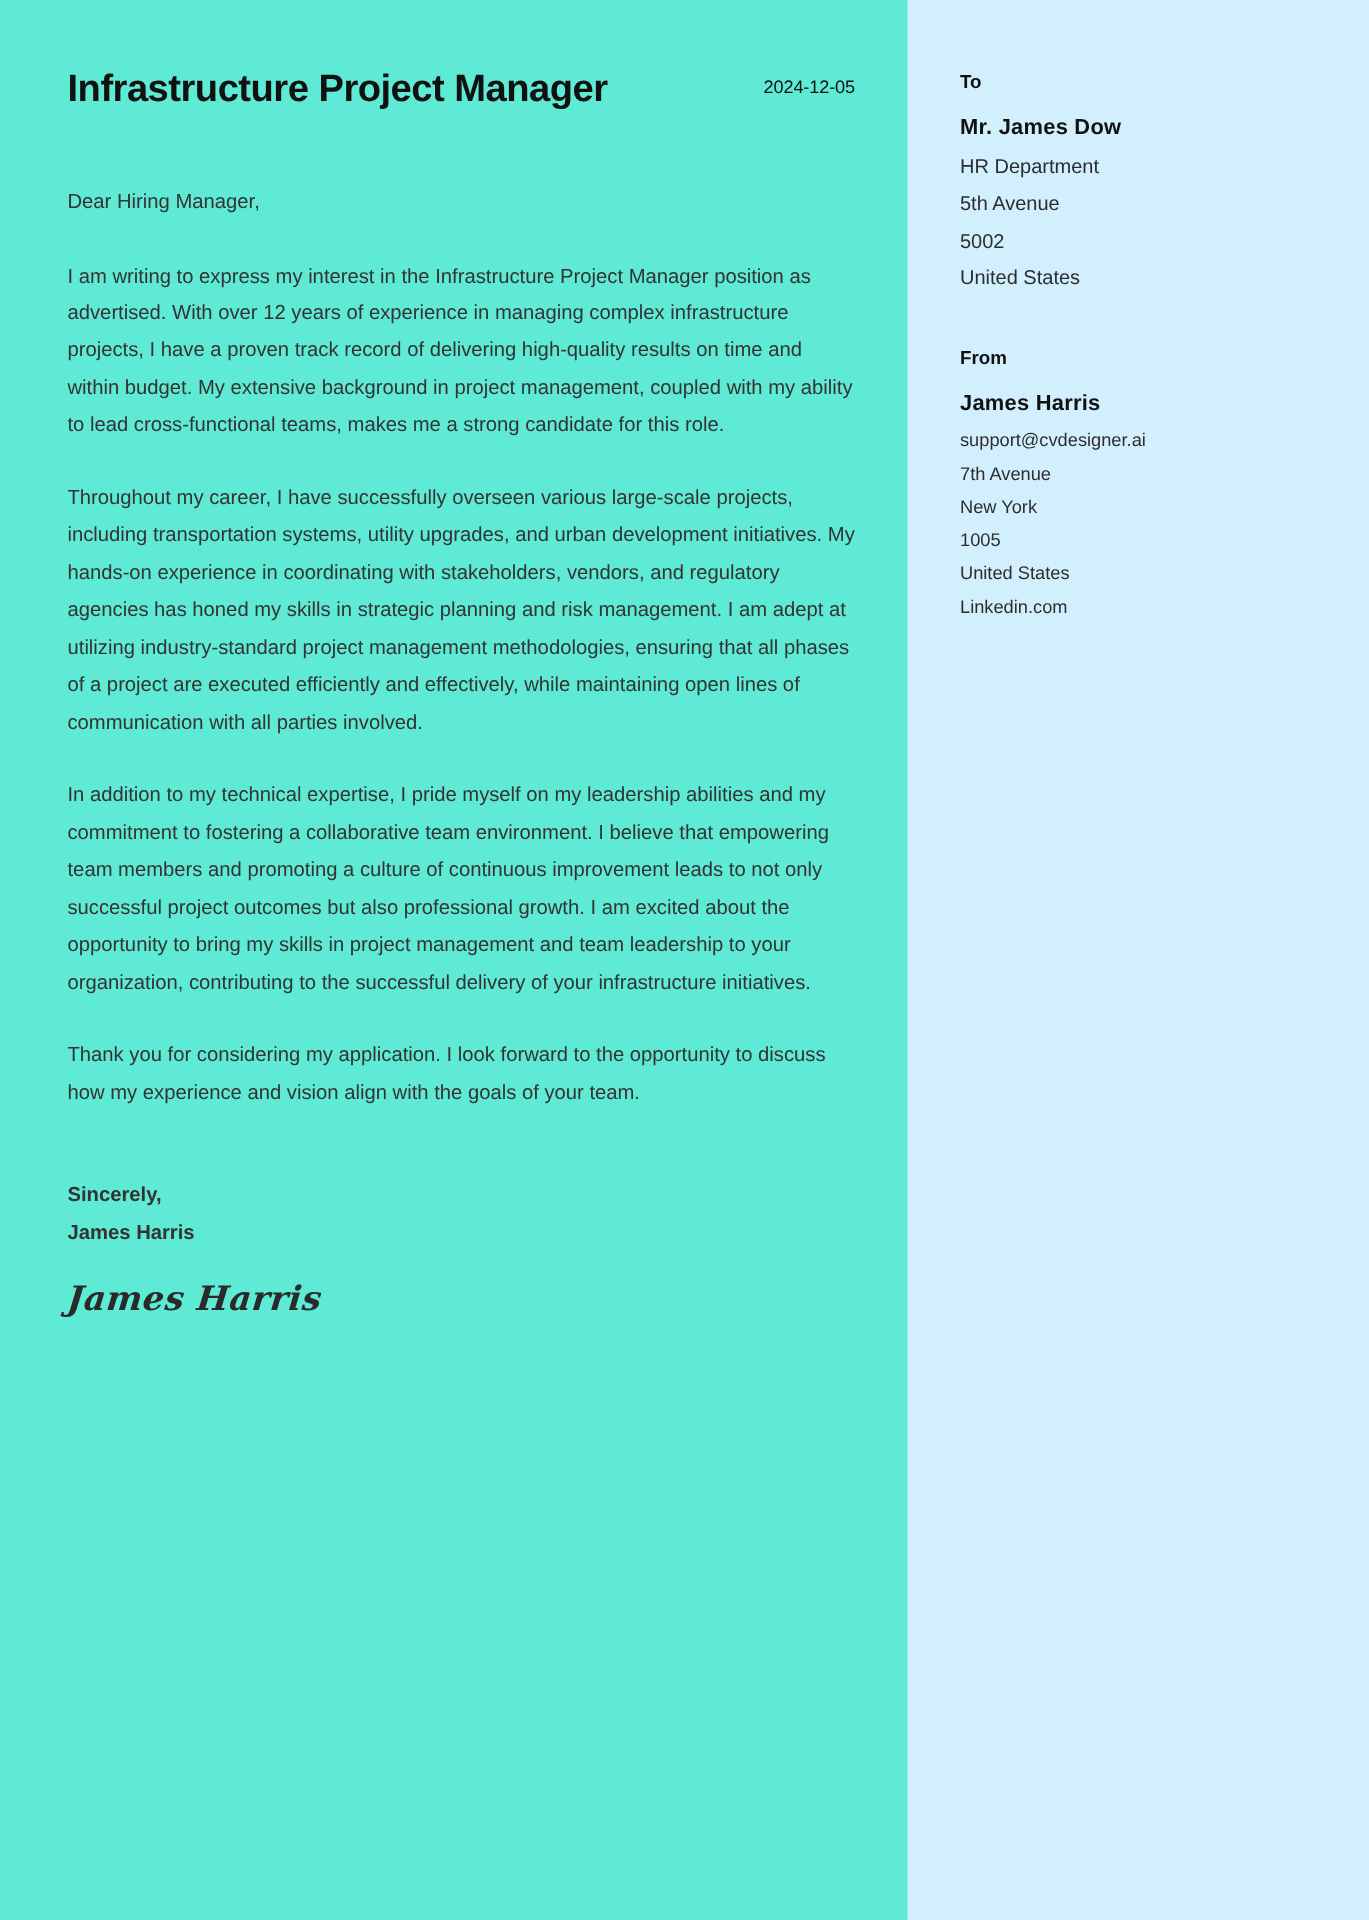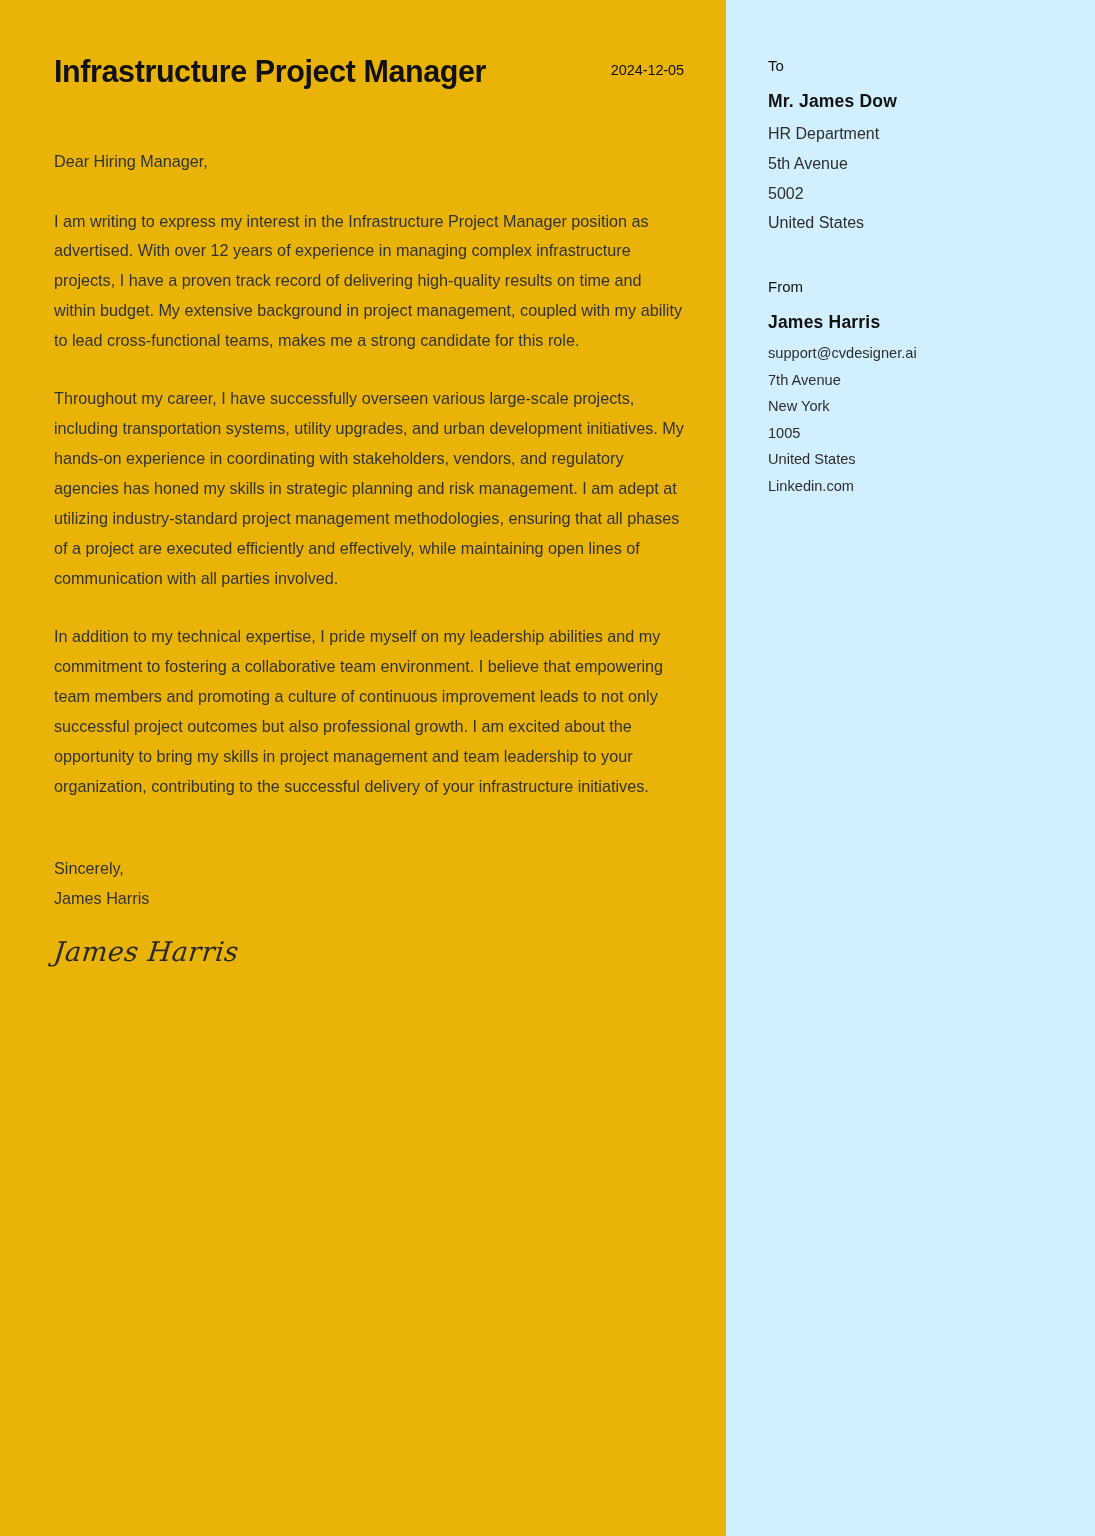--- a/index.html
+++ b/index.html
@@ -13,21 +13,21 @@
   body {
     font-family: "Liberation Sans", sans-serif;
     position: relative;
     overflow: hidden;
   }
 
   .page {
     position: relative;
     width: 1095px;
     height: 1536px;
-    background: #eab308;
+    background: #5eead4;
     display: flex;
     align-items: flex-end;
   }
 
   
   .letter-col {
     width: 726px;
     height: 100%;
     position: relative;
     padding: 55px 42px 0 54px;
@@ -69,20 +69,21 @@
     font-size: 16.2px;
     color: #333333;
     line-height: 1.85;
     margin-bottom: 28px;
     text-align: left;
     max-width: 634px;
   }
 
   .closing-block {
     margin-top: 52px;
+    font-weight: bold;
   }
 
   .closing-line {
     font-size: 16.2px;
     color: #333333;
     line-height: 1.85;
   }
 
   .signature {
     margin-top: 22px;
@@ -98,21 +99,21 @@
   
   .sidebar {
     width: 369px;
     height: 100%;
     background: #d2effd;
     padding: 57px 28px 0 42px;
   }
 
   .sidebar-heading {
     font-size: 15px;
-    font-weight: normal;
+    font-weight: bold;
     color: #111111;
     margin-bottom: 17px;
   }
 
   .sidebar-name {
     font-size: 17.5px;
     font-weight: bold;
     color: #111111;
     margin-bottom: 7px;
     letter-spacing: 0.2px;
@@ -145,20 +146,21 @@
     </div>
 
     <div class="salutation">Dear Hiring Manager,</div>
 
     <div class="body-paragraph">I am writing to express my interest in the Infrastructure Project Manager position as advertised. With over 12 years of experience in managing complex infrastructure projects, I have a proven track record of delivering high-quality results on time and within budget. My extensive background in project management, coupled with my ability to lead cross-functional teams, makes me a strong candidate for this role.</div>
 
     <div class="body-paragraph">Throughout my career, I have successfully overseen various large-scale projects, including transportation systems, utility upgrades, and urban development initiatives. My hands-on experience in coordinating with stakeholders, vendors, and regulatory agencies has honed my skills in strategic planning and risk management. I am adept at utilizing industry-standard project management methodologies, ensuring that all phases of a project are executed efficiently and effectively, while maintaining open lines of communication with all parties involved.</div>
 
     <div class="body-paragraph">In addition to my technical expertise, I pride myself on my leadership abilities and my commitment to fostering a collaborative team environment. I believe that empowering team members and promoting a culture of continuous improvement leads to not only successful project outcomes but also professional growth. I am excited about the opportunity to bring my skills in project management and team leadership to your organization, contributing to the successful delivery of your infrastructure initiatives.</div>
 
+    <div class="body-paragraph">Thank you for considering my application. I look forward to the opportunity to discuss how my experience and vision align with the goals of your team.</div>
 
     <div class="closing-block">
       <div class="closing-line">Sincerely,</div>
       <div class="closing-line">James Harris</div>
       <div class="signature">James Harris</div>
     </div>
 
   </div>
 
   <div class="sidebar">

